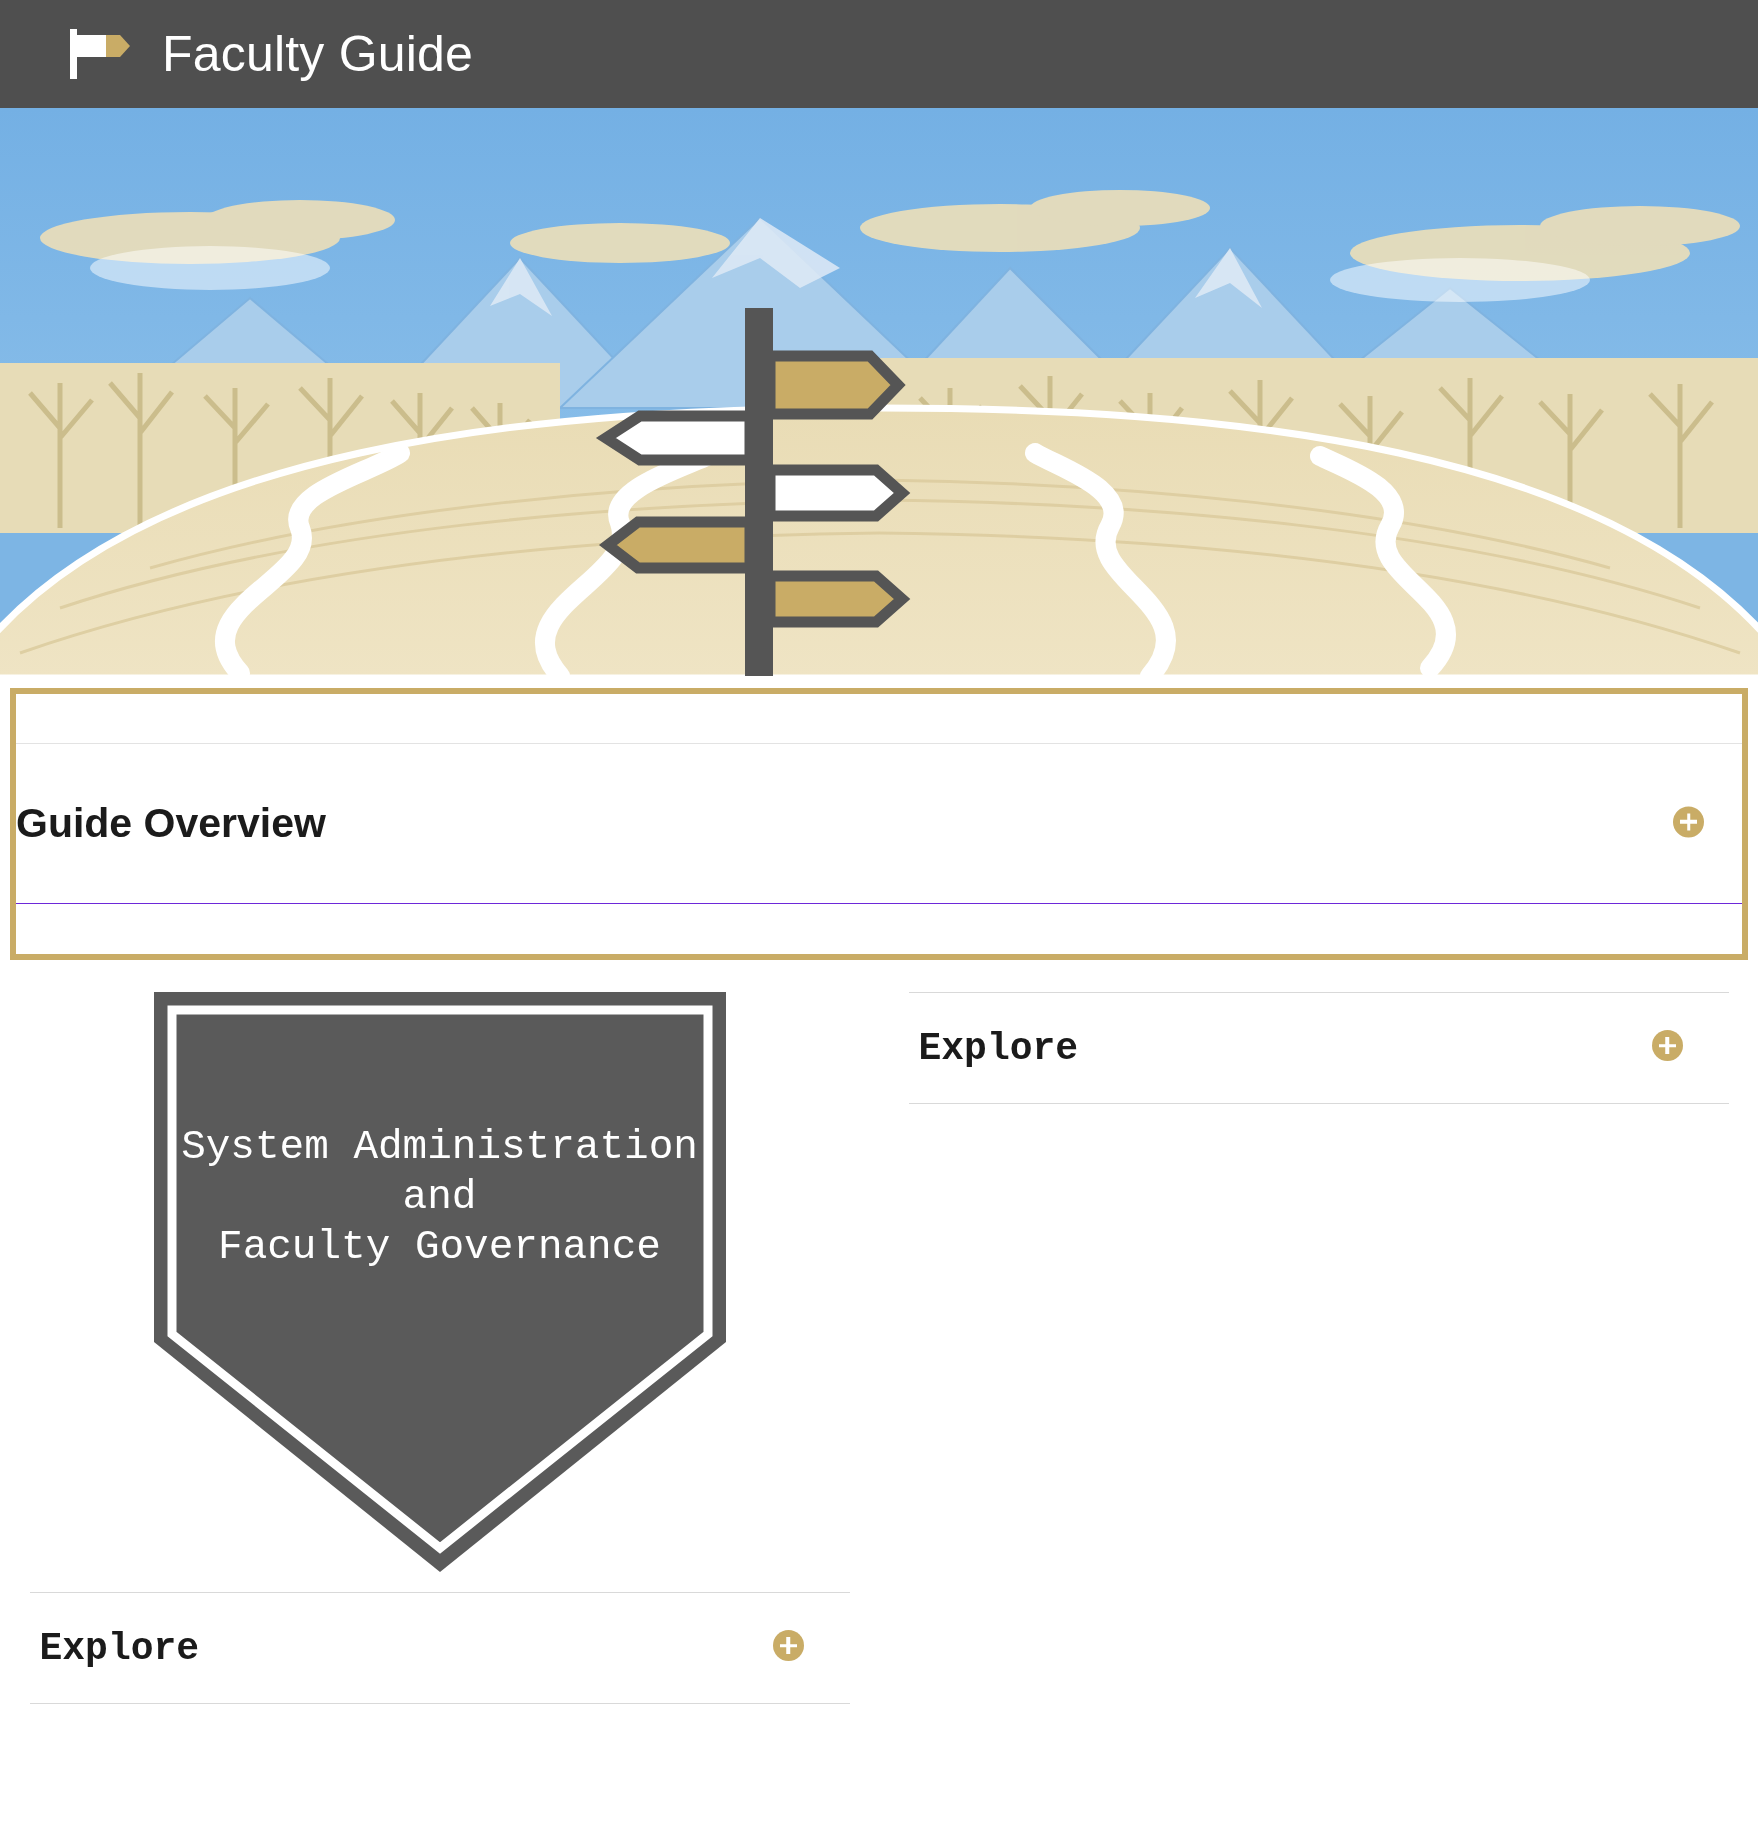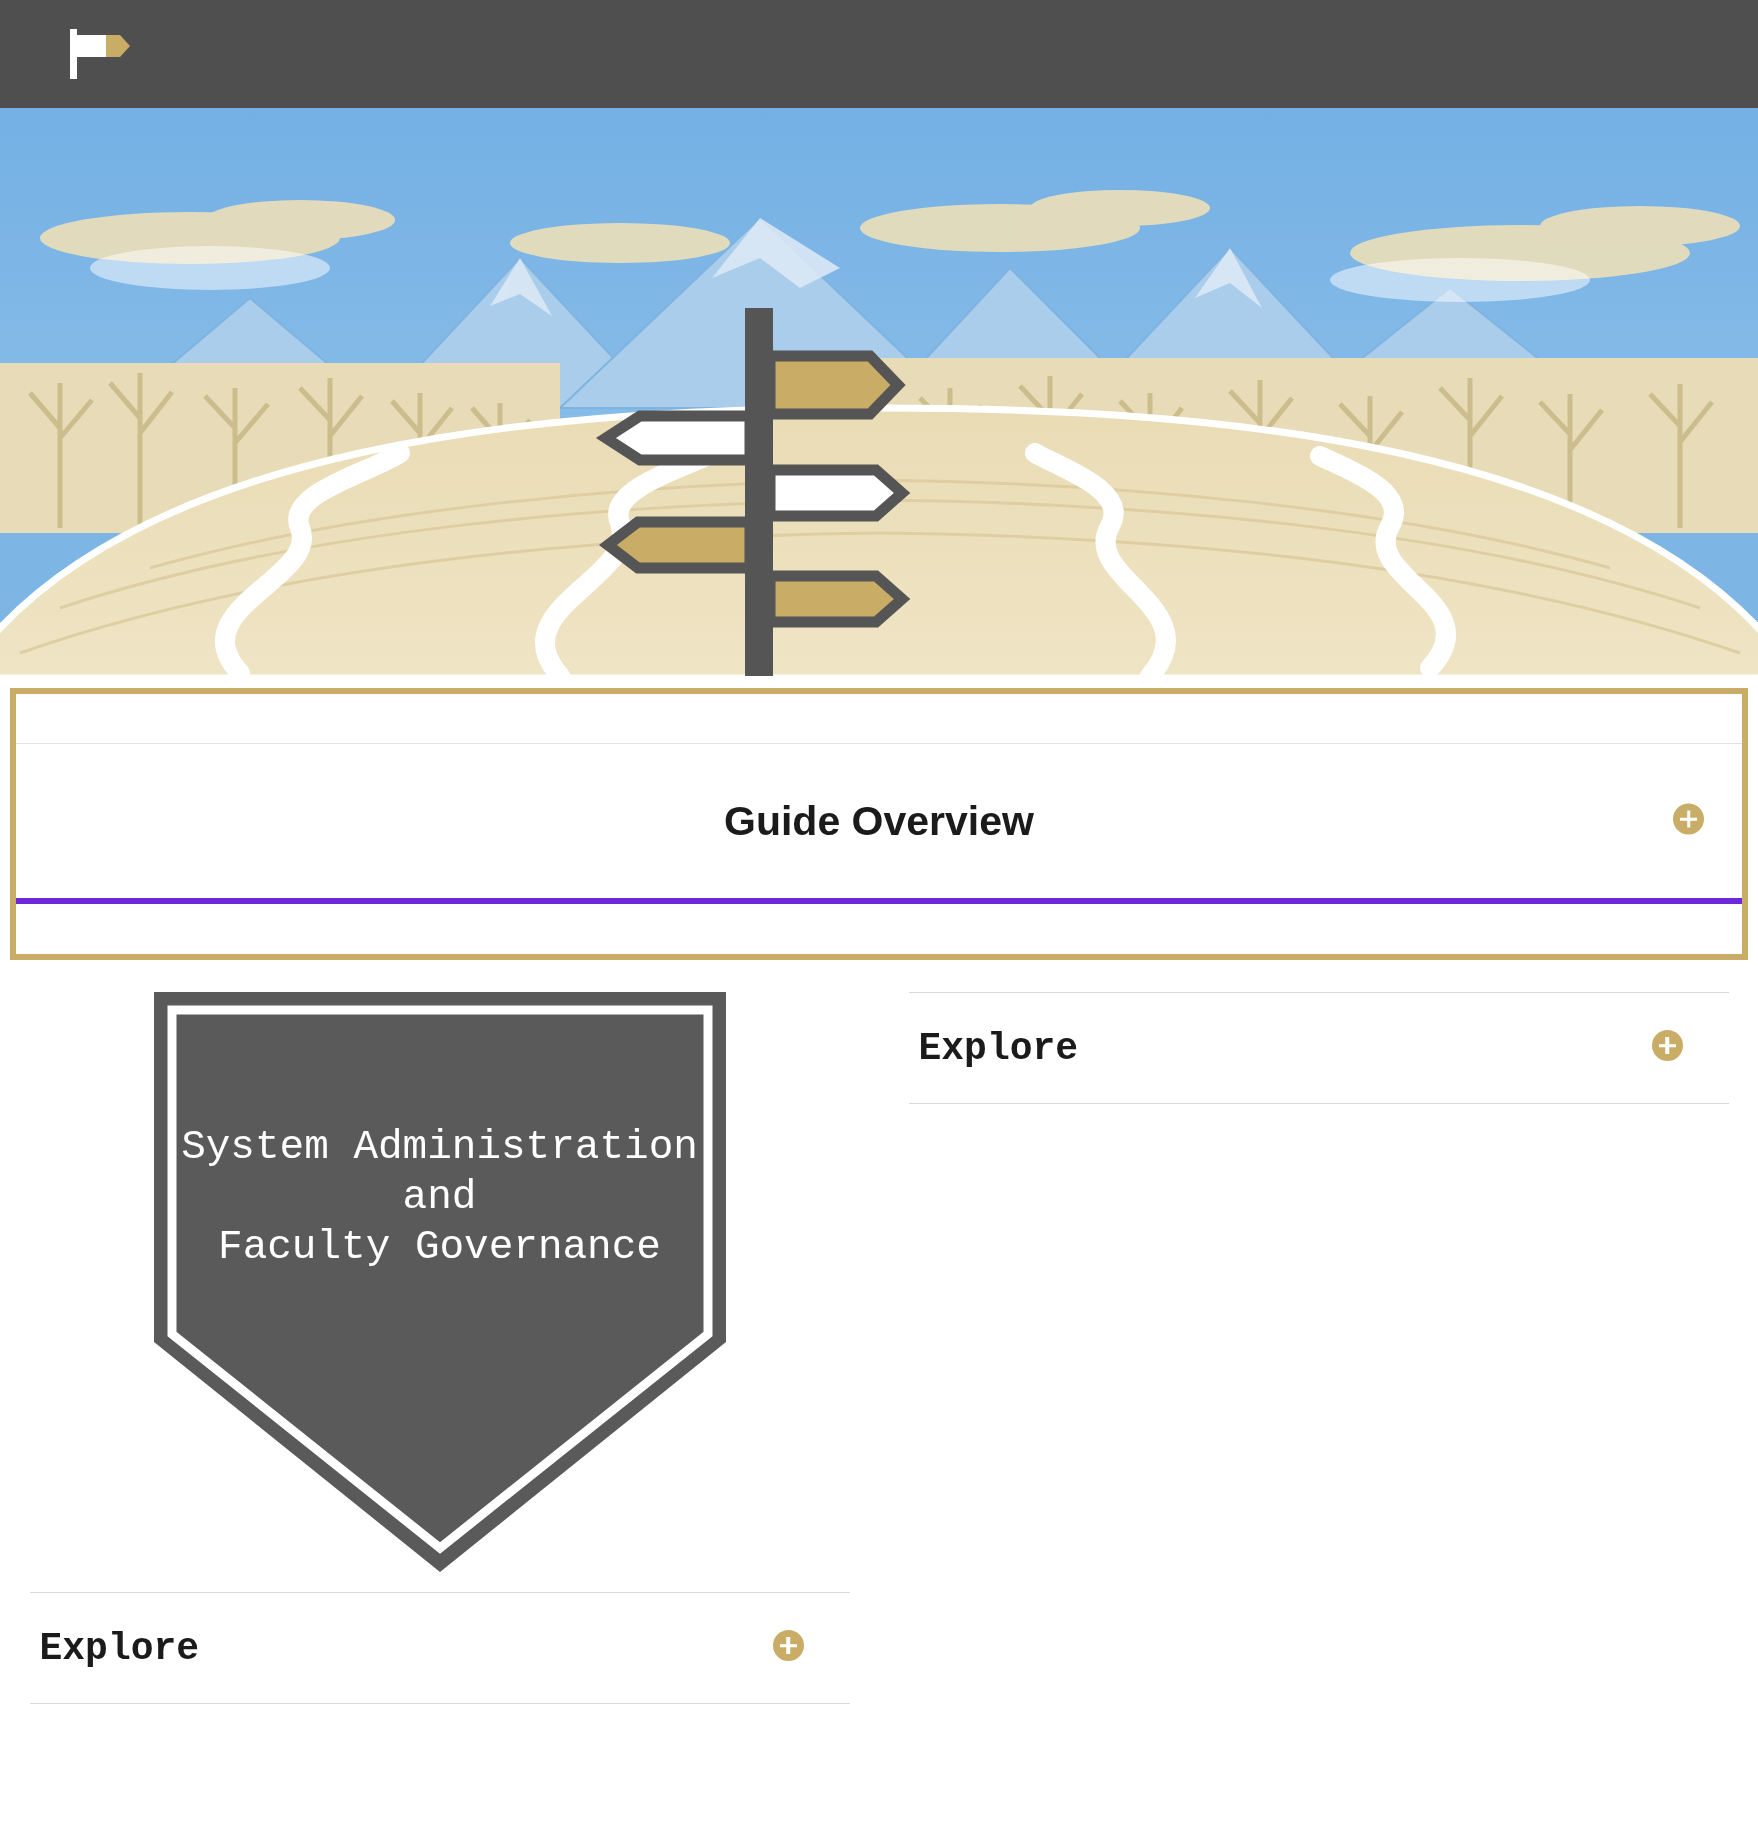--- a/index.html
+++ b/index.html
@@ -60,23 +60,23 @@
     position: relative;
   }
   .overview-strip-top {
     height: 50px;
     border-bottom: 1px solid #e3e3e3;
   }
   .overview-mid {
     height: 160px;
     display: flex;
     align-items: center;
-    justify-content: center;
-    position: relative;
-    border-bottom: 6px solid #6d28d9;
+    justify-content: flex-start;
+    position: relative;
+    border-bottom: 1px solid #6d28d9;
   }
   .overview-title {
     font-size: 41px;
     font-weight: bold;
     color: #1b1b1b;
     text-align: center;
   }
   .overview-plus {
     position: absolute;
     right: 38px;
@@ -182,20 +182,21 @@
 <div class="page">
 
   <div class="header">
     <span class="header-logo">
       <svg viewBox="0 0 78 58" xmlns="http://www.w3.org/2000/svg">
         <rect x="8" y="4" width="7" height="50" fill="#ffffff"></rect>
         <polygon points="15,10 58,10 68,21 58,32 15,32" fill="#c9ac66"></polygon>
         <polygon points="15,10 44,10 44,32 15,32" fill="#ffffff"></polygon>
       </svg>
     </span>
+    <span class="header-title">Faculty Guide</span>
   </div>
 
   <div class="hero">
     <svg viewBox="0 0 1758 570" preserveAspectRatio="none" xmlns="http://www.w3.org/2000/svg">
       <defs>
         <linearGradient id="skyg" x1="0" y1="0" x2="0" y2="1">
           <stop offset="0%" stop-color="#74b0e4"></stop>
           <stop offset="100%" stop-color="#8cc0ea"></stop>
         </linearGradient>
         <linearGradient id="groundg" x1="0" y1="0" x2="0" y2="1">

